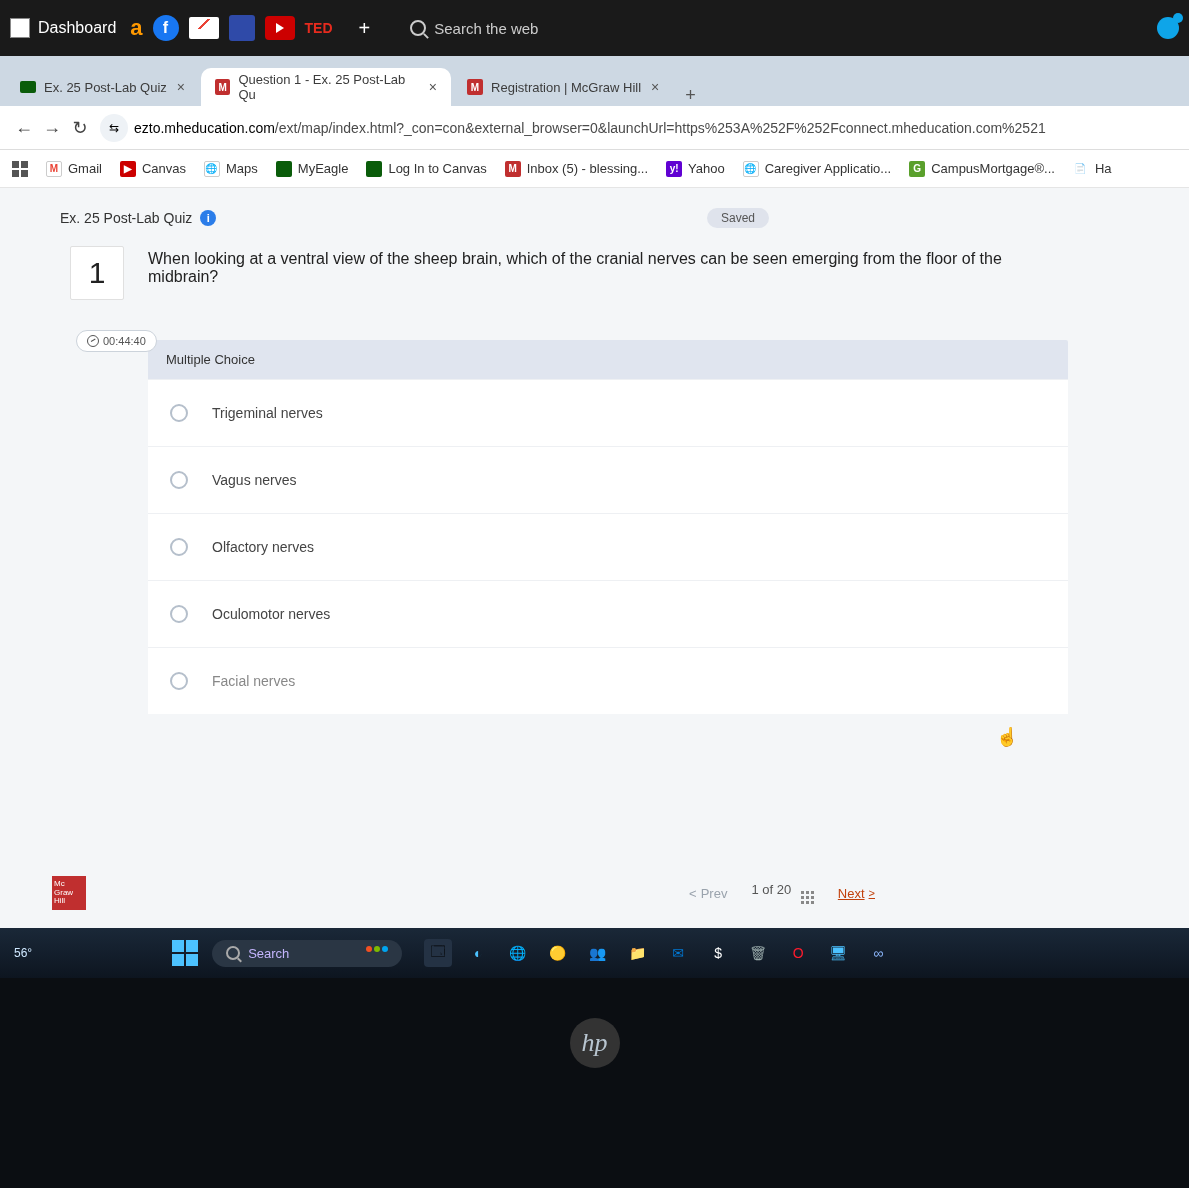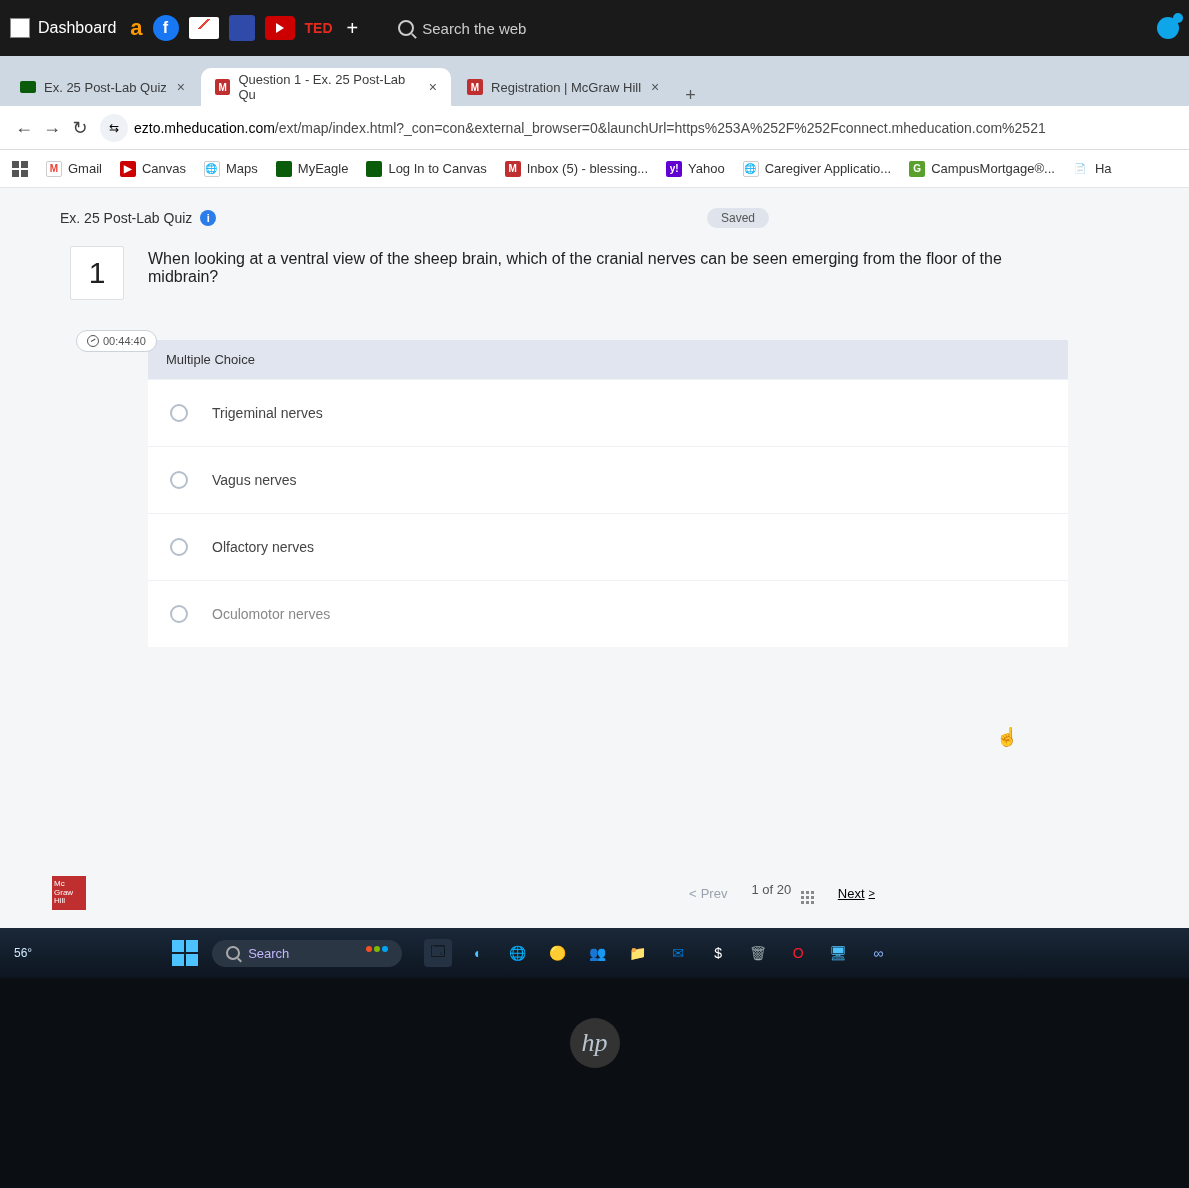--- a/index.html
+++ b/index.html
@@ -12,21 +12,21 @@
   }
   .os-top .dash-icon { width: 20px; height: 20px; background: #fff; margin-right: 8px; border:1px solid #888; }
   .os-top .dash-label { margin-right: 14px; }
   .os-top .a-icon { color: #ff9900; font-weight: bold; font-size: 22px; margin-right: 10px; }
   .os-top .fb { width: 26px; height: 26px; border-radius: 50%; background: #1877f2; color:#fff; display:flex; align-items:center; justify-content:center; font-weight:bold; margin-right:10px; }
   .os-top .yt { width: 30px; height: 24px; background:#cc0000; border-radius:4px; display:flex; align-items:center; justify-content:center; margin-right:10px; }
   .os-top .yt::after{content:""; border-left:8px solid #fff; border-top:5px solid transparent; border-bottom:5px solid transparent;}
   .os-top .generic { width:26px; height:26px; background:#2f4aa8; margin-right:10px; border-radius:3px;}
   .os-top .gmail-ic { width:30px; height:22px; background:#fff; border-radius:2px; position:relative; margin-right:10px;}
   .os-top .gmail-ic::after{content:""; position:absolute; left:2px; right:2px; top:2px; height:10px; background:linear-gradient(135deg, transparent 47%, #ea4335 47% 53%, transparent 53%);}
-  .os-top .ted { color:#e62b1e; font-weight:bold; font-size:14px; margin-right:14px;}
+  .os-top .ted { color:#e62b1e; font-weight:bold; font-size:14px; margin-right:26px;}
   .os-top .plus { font-size:20px; margin-right:40px;}
   .os-top .searchweb { display:flex; align-items:flex-start; color:#ccc; font-size:15px;}
   .os-top .searchweb .mag{ width:16px;height:16px;border:2px solid #ccc;border-radius:50%; margin-right:8px; position:relative;}
   .os-top .searchweb .mag::after{content:""; position:absolute; width:6px; height:2px; background:#ccc; bottom:-3px; right:-5px; transform:rotate(45deg);}
   .os-top .right-badge{ margin-left:auto; width:22px; height:22px; border-radius:50%; background:#0ea5e9; position:relative;}
   .os-top .right-badge::after{content:""; position:absolute; top:-4px; right:-4px; width:10px;height:10px; background:#0ea5e9; border-radius:50%;}
 
   
   .browser-tabs { height:50px; background:#cdd8e3; display:flex; align-items:flex-end; padding:0 6px; }
   .tab { display:flex; align-items:center; height:38px; padding:0 14px; font-size:13px; color:#3c3c3c; border-radius:10px 10px 0 0; margin-right:2px; position:relative; max-width:250px;}
@@ -78,21 +78,21 @@
   .choice { background:#fff; border-top:1px solid #eef0f3; padding:24px 22px; display:flex; align-items:center;}
   .radio { width:18px; height:18px; border:2px solid #b5bfcb; border-radius:50%; margin-right:24px;}
   .choice-label { font-size:14px; color:#444;}
   .choices .choice:last-child .choice-label{ color:#888;}
 
   .cursor { position:absolute; right:170px; bottom:180px; font-size:18px;}
 
   .footer-nav { position:absolute; bottom:18px; left:12px; right:0; display:flex; align-items:center; padding:0 40px;}
   .mcgraw { width:34px; height:34px; background:#c02f2f; color:#fff; font-size:8px; line-height:1.1; padding:2px; display:flex; flex-direction:column; justify-content:center;}
   .footer-nav .spacer { flex:1;}
-  .nav-link { font-size:13px; color:#000000; margin:0 14px; display:flex; align-items:center;}
+  .nav-link { font-size:13px; color:#c2410c; margin:0 14px; display:flex; align-items:center;}
   .nav-link.dis { color:#9aa3ad;}
   .pager { font-size:13px; color:#555; margin:0 10px;}
   .grid-ico { display:inline-grid; grid-template-columns:repeat(3,3px); grid-template-rows:repeat(3,3px); gap:2px; margin-left:6px;}
   .grid-ico span{background:#888;}
   .footer-arrow{font-size:11px; margin-left:4px;}
 
   
   .taskbar { height:50px; background:linear-gradient(#1a2838,#0d1520); display:flex; align-items:center; padding:4px 14px;}
   .taskbar .weather{ color:#cfe8ff; font-size:12px; margin-right:140px;}
   .taskbar .win { width:26px;height:26px; display:grid; grid-template-columns:1fr 1fr; grid-template-rows:1fr 1fr; gap:2px; margin-right:14px;}
@@ -237,20 +237,24 @@
       <span class="choice-label">Vagus nerves</span>
     </div>
     <div class="choice">
       <span class="radio"></span>
       <span class="choice-label">Olfactory nerves</span>
     </div>
     <div class="choice">
       <span class="radio"></span>
       <span class="choice-label">Oculomotor nerves</span>
     </div>
+    <div class="choice">
+      <span class="radio"></span>
+      <span class="choice-label">Facial nerves</span>
+    </div>
   </div>
 
   <div class="cursor">☝</div>
 
   <div class="footer-nav">
     <div class="mcgraw">Mc Graw Hill</div>
     <div class="spacer"></div>
     <span class="nav-link dis">
         <span style="margin-right:4px;">&lt;</span>
         <span>Prev</span>

